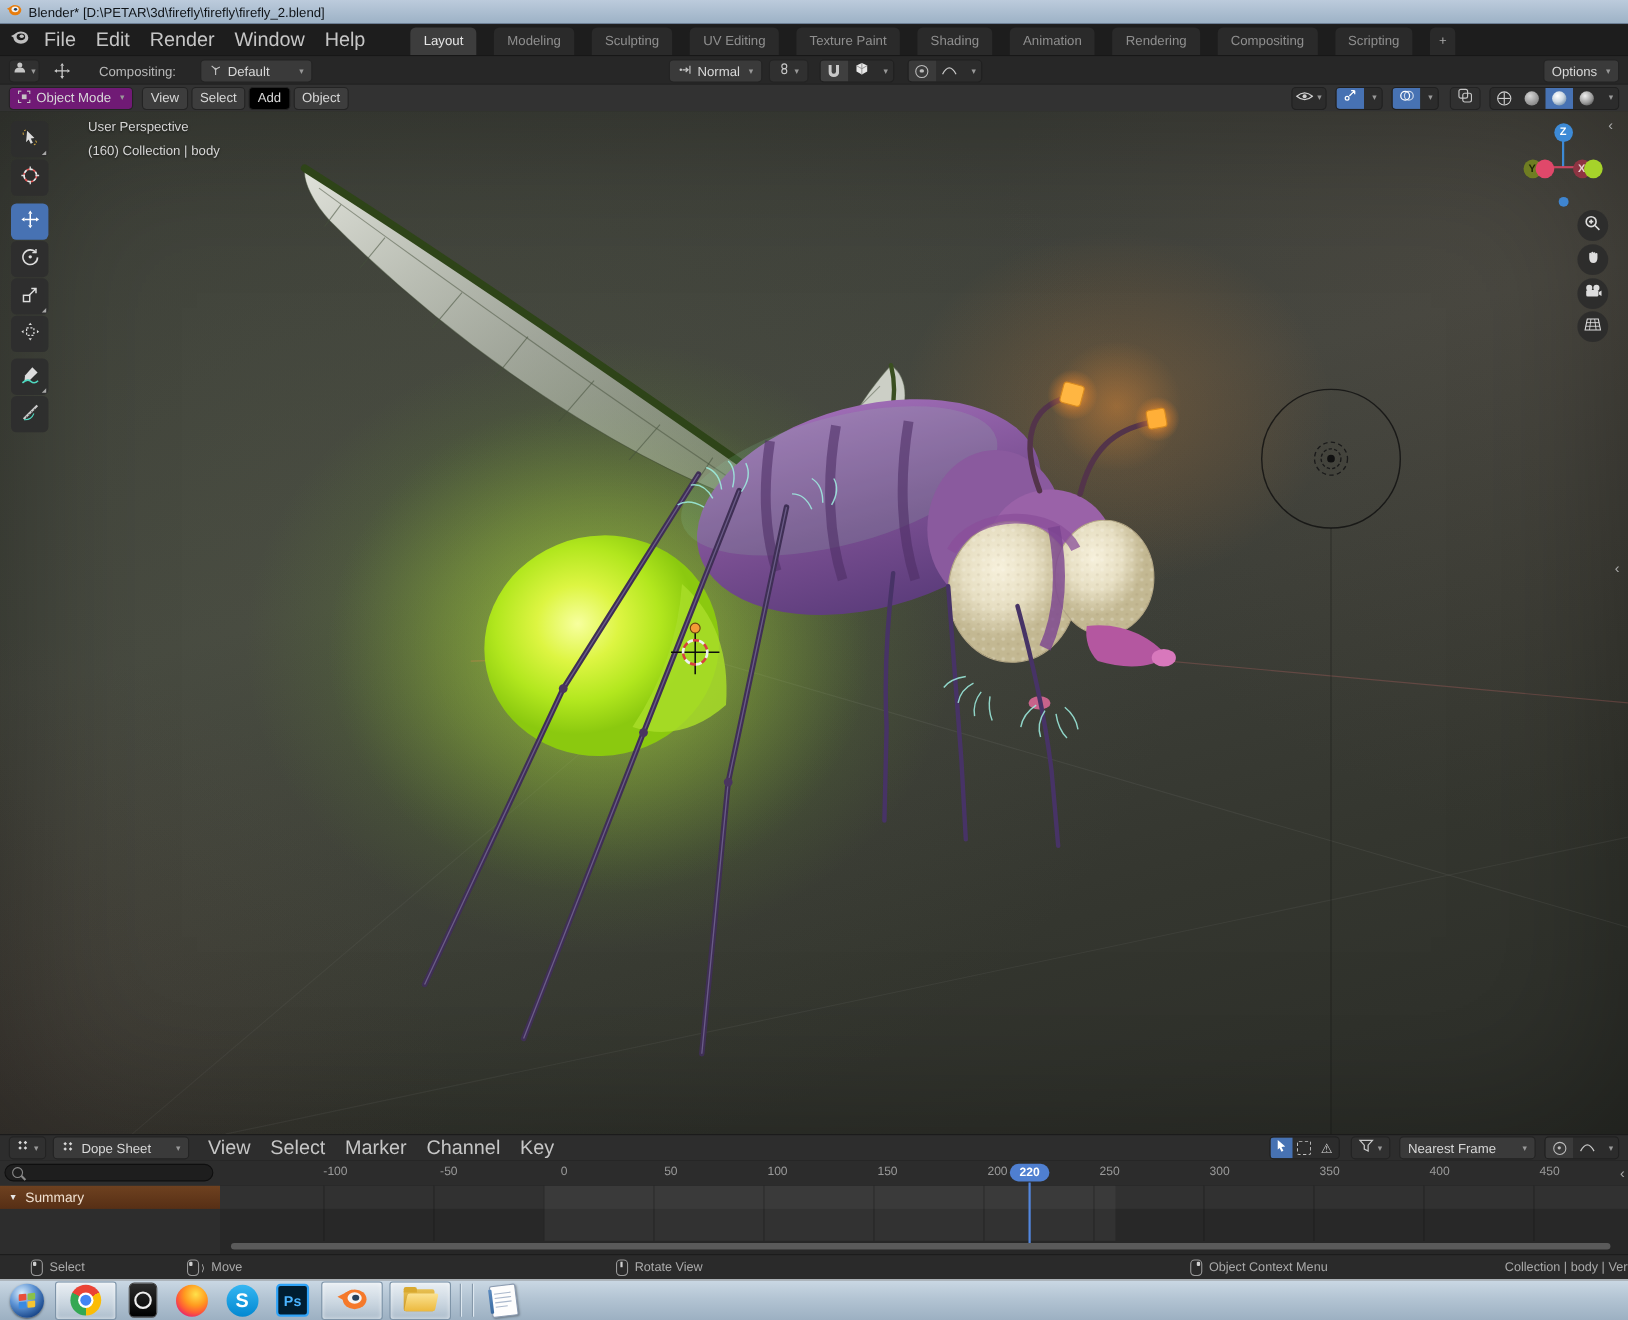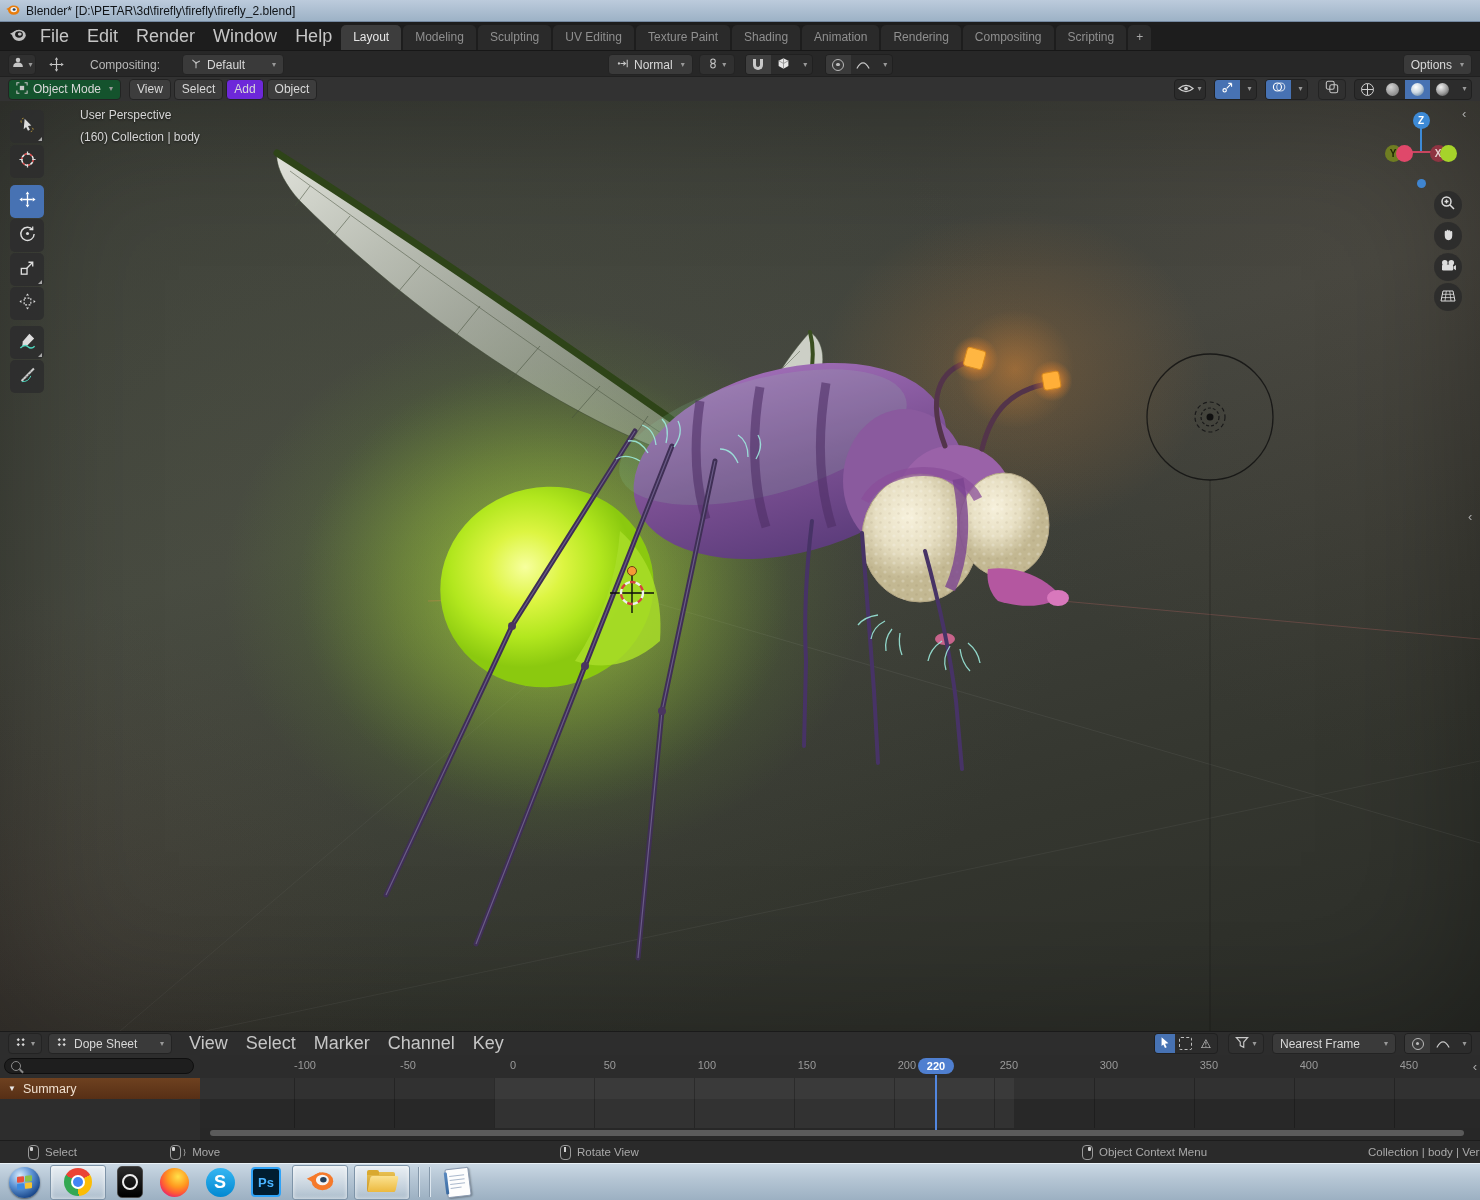--- a/index.html
+++ b/index.html
@@ -8,21 +8,21 @@
   .abs{position:absolute}
   .row{display:flex;align-items:center}
   .chev{font-size:8px;color:#999;line-height:1;margin-left:3px}
   
   #titlebar{left:0;top:0;width:1480px;height:22px;background:linear-gradient(#bccbdc,#9db2c6);
             border-bottom:1px solid #7488a0;display:flex;align-items:center;padding-left:5px;box-sizing:border-box}
   #titlebar .t{font-size:12px;color:#101418;margin-left:6px}
   
   #menubar{left:0;top:22px;width:1480px;height:28px;background:#1d1d1d;display:flex;align-items:center;padding:0 8px;box-sizing:border-box}
   .menu{padding:3px 9px;font-size:18px;color:#c6c6c6}
-  .tabs{display:flex;align-items:flex-end;gap:2px;height:28px}
+  .tabs{display:flex;align-items:flex-end;gap:16px;margin-left:32px;height:28px}
   .tab{padding:5px 12px 6px;font-size:12px;color:#8f8f8f;background:#2a2a2a;border-radius:5px 5px 0 0}
   .tab.active{background:#3d3d3d;color:#e6e6e6}
   .tab.plus{padding:5px 8px 6px;color:#aaa}
   
   #toolsettings{left:0;top:50px;width:1480px;height:26px;background:#272727;border-top:1px solid #171717;box-sizing:border-box}
   .hbtn{display:inline-flex;align-items:center;gap:5px;background:#3a3a3a;border:1px solid #232323;border-radius:4px;
         padding:0 7px;height:19px;font-size:12px;color:#d8d8d8}
   .ibtn{display:inline-flex;align-items:center;justify-content:center;min-width:26px;height:19px;background:#303030;
         border:1px solid #232323;border-radius:4px}
   .grp{display:inline-flex;background:#2c2c2c;border:1px solid #202020;border-radius:4px;overflow:hidden}
@@ -210,31 +210,31 @@
   </div>
   <div class="row" style="position:absolute;right:8px;top:3px">
     <span class="hbtn">
       <span>Options</span>
       <span class="chev">▾</span>
     </span>
   </div>
 </div>
 
 <div id="vpheader" class="abs">
-  <span class="hbtn" style="background:#14532d">
+  <span class="hbtn" style="background:#701a75">
     <span><svg width="12" height="12" viewBox="0 0 14 14" fill="none" stroke="#c6c6c6" stroke-width="1.2">
           <path d="M1 4 V1 H4 M10 1 H13 V4 M13 10 V13 H10 M4 13 H1 V10"></path>
           <rect x="4.5" y="4.5" width="5" height="5" fill="#c6c6c6" stroke="none"></rect>
         </svg></span>
     <span>Object Mode</span>
     <span class="chev">▾</span>
   </span>
   <span class="hbtn" style="margin-left:8px;background:#3d3d3d">View</span>
   <span class="hbtn" style="margin-left:3px;background:#3d3d3d">Select</span>
-  <span class="hbtn" style="margin-left:3px;background:#6d28d9">Add</span>
+  <span class="hbtn" style="margin-left:3px;background:#000000">Add</span>
   <span class="hbtn" style="margin-left:3px;background:#3d3d3d">Object</span>
 
   <span style="margin-left:auto" class="row">
     <span class="grp">
         <span class="seg" style="width:30px">
       <span><svg width="16" height="11" viewBox="0 0 18 12">
               <path d="M1 6 Q9 -1 17 6 Q9 13 1 6 Z" fill="none" stroke="#cfcfcf" stroke-width="1.3"></path>
               <circle cx="9" cy="6" r="2.1" fill="#cfcfcf"></circle>
             </svg></span>
       <span class="chev">▾</span>

